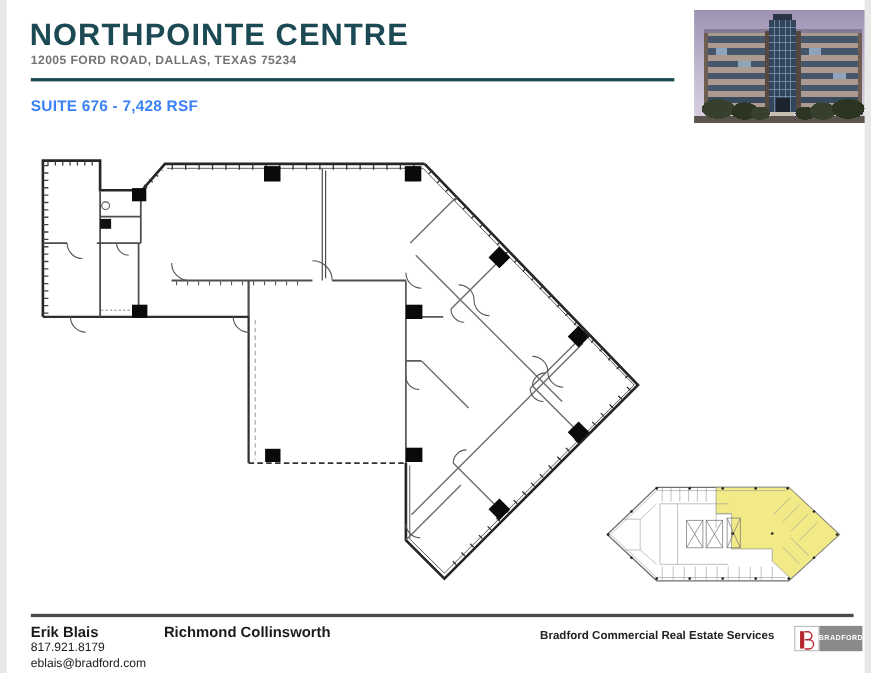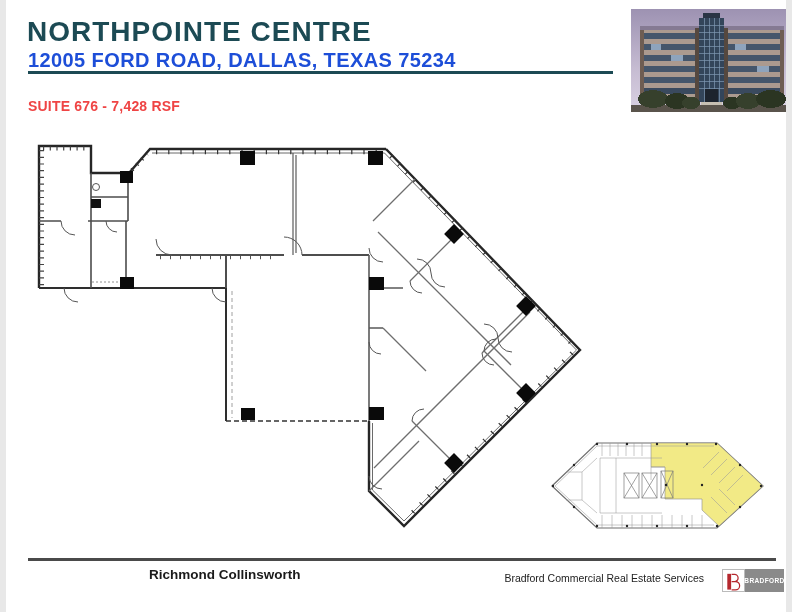--- a/index.html
+++ b/index.html
@@ -6,35 +6,35 @@
   .page{
     position:relative;width:780px;height:612px;background:#ffffff;
     font-family:"Liberation Sans",sans-serif;overflow:hidden;margin:0 auto;
   }
   .abs{position:absolute;}
   .title{
     left:21px;top:16px;font-size:28px;font-weight:bold;letter-spacing:1px;
     color:#1c4a54;
   }
   .address{
-    left:22px;top:49px;font-size:20px;font-weight:bold;letter-spacing:0.4px;
-    color:#1d4ed8;
+    left:22px;top:49px;font-size:11px;font-weight:bold;letter-spacing:0.4px;
+    color:#737373;
   }
   .title-rule{left:22px;top:71px;width:585px;height:3px;background:#1c4a54;}
-  .suite-label{left:22px;top:98px;font-size:14px;font-weight:bold;color:#ef4444;letter-spacing:0.2px;}
+  .suite-label{left:22px;top:88px;font-size:14px;font-weight:bold;color:#3b82f6;letter-spacing:0.2px;}
   .photo-frame{left:625px;top:9px;width:161px;height:103px;}
   .plan-wrap{left:20px;top:130px;width:585px;height:435px;}
   .keyplan-wrap{left:540px;top:432px;width:222px;height:103px;}
   .footer-rule{left:22px;top:558px;width:748px;height:2.5px;background:#4a4a4a;}
   .contact{font-size:11px;color:#1a1a1a;line-height:13.5px;}
   .contact .cname{font-size:13.5px;font-weight:bold;line-height:16px;}
   .contact1{left:22px;top:567px;}
   .contact2{left:143px;top:567px;text-align:center;}
   .company{right:82px;top:572px;text-align:right;font-size:10.5px;color:#222;line-height:13px;}
-  .company .cline1{font-weight:normal;padding-left:42px;}
+  .company .cline1{font-weight:bold;padding-left:42px;}
   .logo{left:716px;top:569px;width:62px;height:23px;display:flex;}
   .logo-b{width:23px;height:23px;background:#ffffff;border:0.5px solid #bbb;box-sizing:border-box;}
   .logo-gray{width:39px;height:23px;background:#8a8a8a;color:#ffffff;display:flex;align-items:center;justify-content:center;
     font-size:6.5px;font-weight:bold;letter-spacing:0.4px;}
 </style>
 </head>
 <body>
 
 <div class="page">
 
@@ -214,20 +214,25 @@
           <circle cx="547" cy="486" r="1.2"></circle>
         <circle cx="568" cy="465" r="1.2"></circle>
           <circle cx="660" cy="485" r="1.2"></circle>
           <circle cx="696" cy="485" r="1.2"></circle>
       </g>
     </g>
   </svg>
 
   <div class="abs footer-rule"></div>
 
+  <div class="abs contact contact1">
+    <div class="cname">Erik Blais</div>
+    <div>817.921.8179</div>
+    <div>eblais@bradford.com</div>
+  </div>
 
   <div class="abs contact contact2">
     <div class="cname">Richmond Collinsworth</div>
   </div>
 
   <div class="abs company">
     <div class="cline1">Bradford Commercial Real Estate Services</div>
   </div>
 
   <div class="abs logo">

